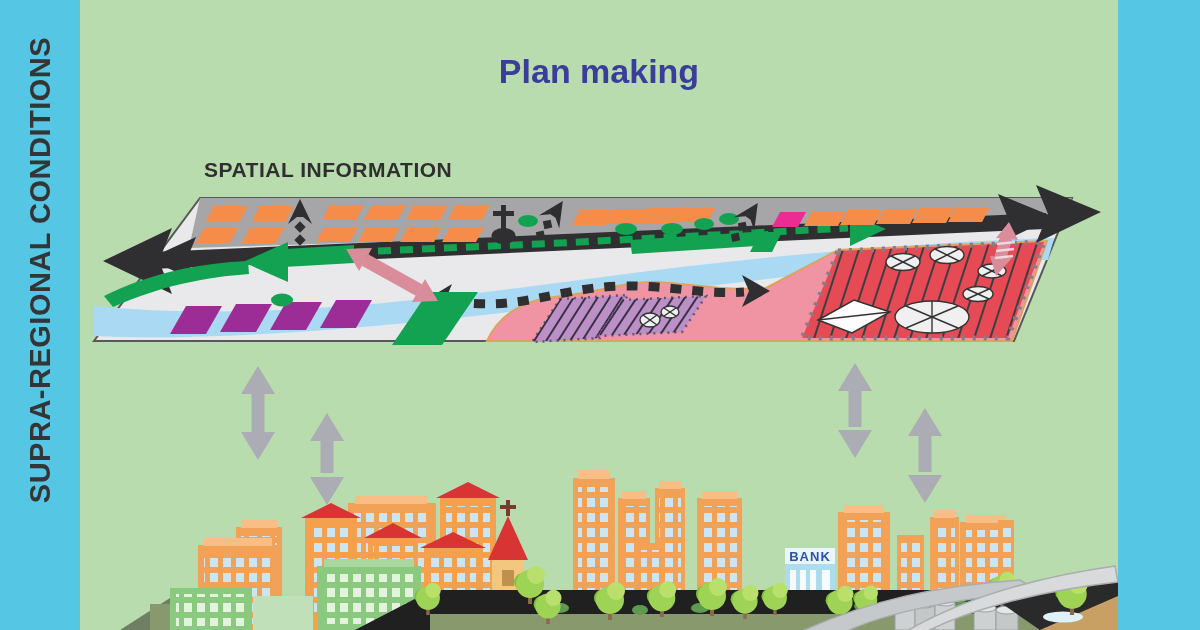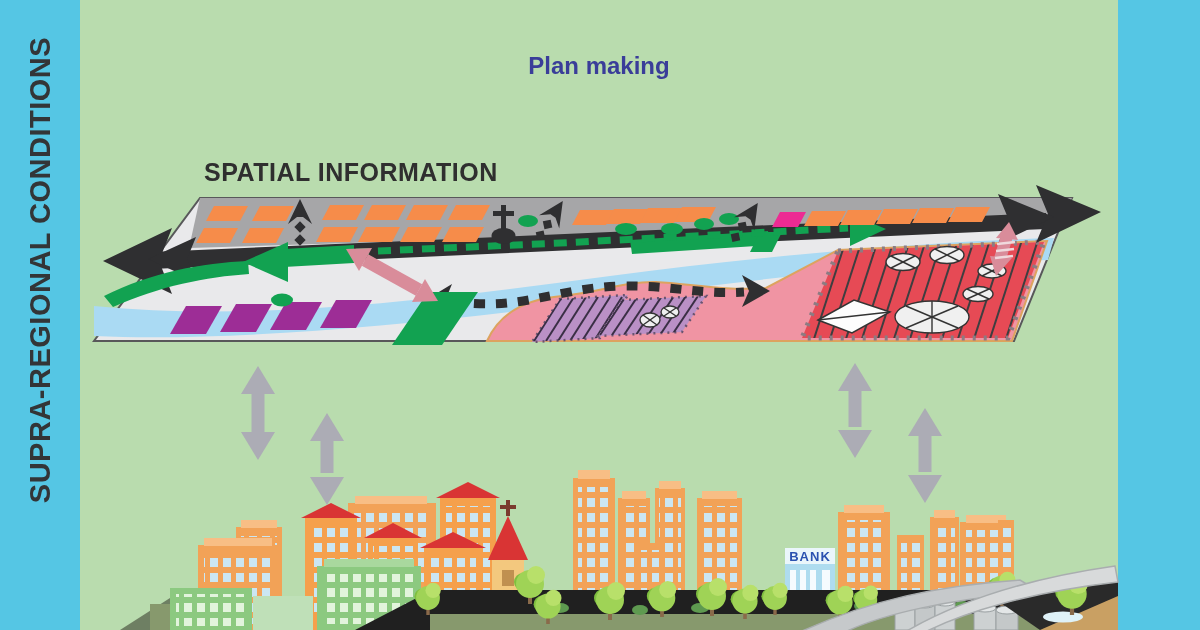--- a/index.html
+++ b/index.html
@@ -7,25 +7,25 @@
     position:relative;width:1200px;height:630px;overflow:hidden;
     background:#55C6E4;font-family:"Liberation Sans",sans-serif;
   }
   #canvas-bg{position:absolute;left:80px;top:0;width:1038px;height:630px;background:#B9DCAE;}
   .sidebar-label{
     position:absolute;left:40px;top:270px;
     transform:translate(-50%,-50%) rotate(-90deg);
     white-space:nowrap;font-size:29px;font-weight:bold;letter-spacing:.5px;color:#333537;
   }
   .h-plan{position:absolute;left:80px;width:1038px;text-align:center;
-    color:#3A3D99;font-weight:bold;font-size:24px;}
+    color:#3A3D99;font-weight:bold;font-size:34px;}
   .h-plan-making{top:52px;}
   .h-plan-impl{top:396px;}
   .h-spatial{position:absolute;left:204px;top:158px;color:#2F2F2F;
-    font-weight:bold;font-size:25px;letter-spacing:.5px;}
+    font-weight:bold;font-size:21px;letter-spacing:.5px;}
   svg{position:absolute;left:0;top:0;}
 </style>
 </head>
 <body>
 
 <div id="frame">
   <div id="canvas-bg"></div>
 
   <div class="sidebar-label">SUPRA-REGIONAL CONDITIONS</div>
 

